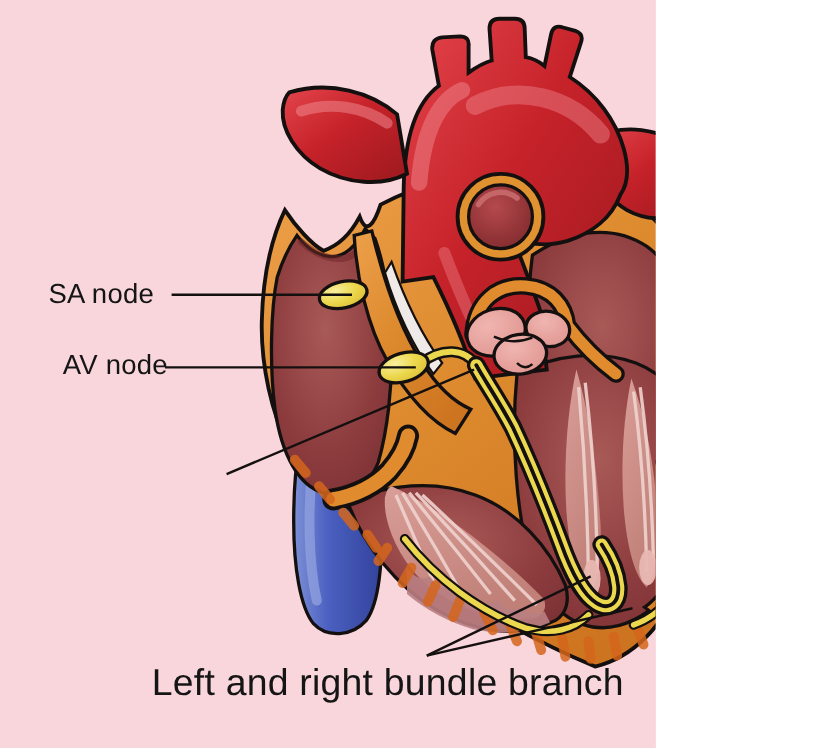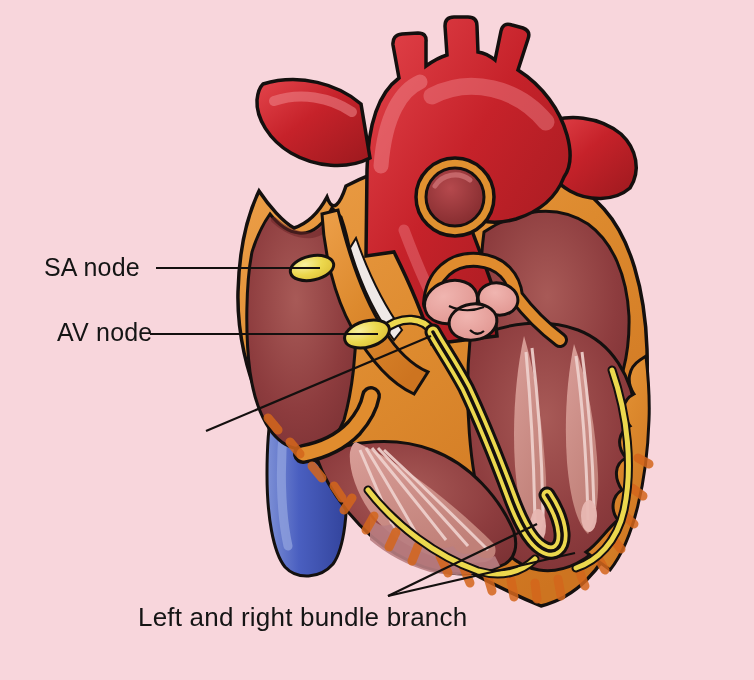--- a/index.html
+++ b/index.html
@@ -1,21 +1,21 @@
 <!DOCTYPE html>
 <html><head>
 <meta charset="utf-8">
 <style>
   html,body{margin:0;padding:0;}
   body{font-family:"Liberation Sans", sans-serif;}
-  .stage{position:relative;width:754px;height:680px;overflow:hidden;background:#f8d6dc;}
+  .stage{position:relative;width:596px;height:680px;overflow:hidden;background:#f8d6dc;}
   .stage svg{position:absolute;left:0;top:0;}
   .lbl{position:absolute;color:#151515;font-family:"Liberation Sans",sans-serif;
        font-size:25px;letter-spacing:.2px;white-space:nowrap;user-select:none;}
-  .lbl.big{font-size:26px;}
+  .lbl.big{font-size:34px;}
 </style>
 </head>
 <body>
 
 <div class="stage">
 <svg width="754" height="680" viewBox="0 0 754 680">
   <defs>
     <linearGradient id="gRed" x1="0" y1="0" x2="1" y2="1">
       <stop offset="0" stop-color="#e4454c"></stop>
           <stop offset=".45" stop-color="#c6222a"></stop>

